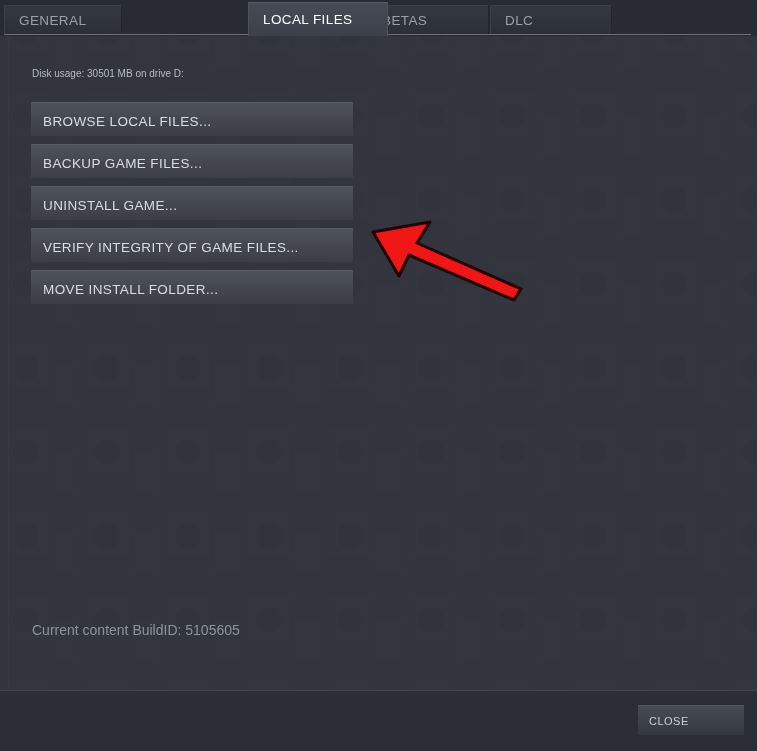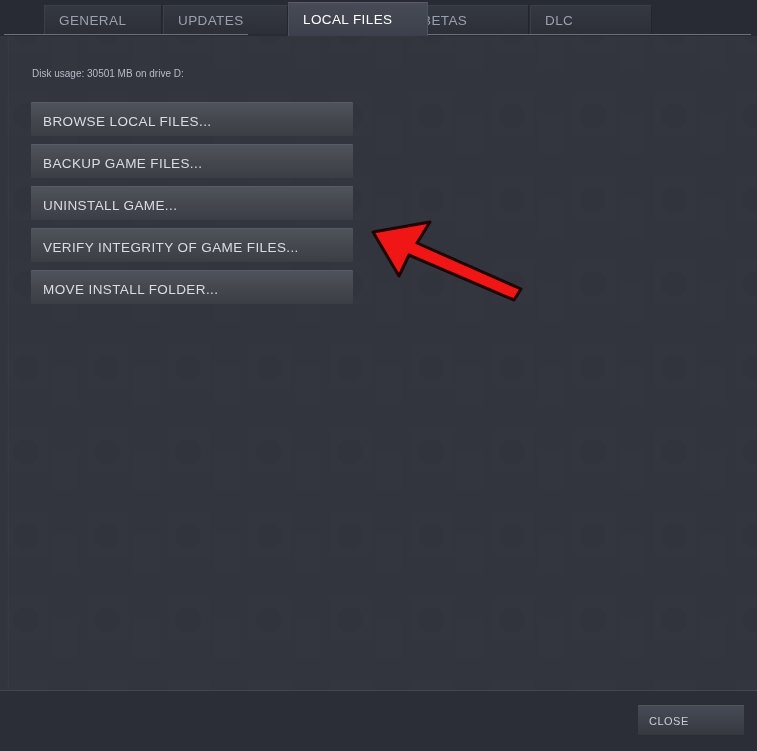--- a/index.html
+++ b/index.html
@@ -43,21 +43,20 @@
     font-size: 13.5px;
     letter-spacing: 0.4px;
     line-height: 29px;
     padding-left: 14px;
     box-sizing: border-box;
     border-top: 1px solid #3b3f49;
     border-left: 1px solid #3b3f49;
     border-right: 1px solid #22252c;
     white-space: nowrap;
     overflow: hidden;
-    margin-left: 40px;
   }
   .tab.active {
     top: 2px;
     height: 34px;
     line-height: 33px;
     background: linear-gradient(to bottom, #474b55 0%, #3c404a 100%);
     color: #ffffff;
     border-top: 1px solid #585d69;
     border-left: 1px solid #4e525c;
     border-right: 1px solid #4e525c;
@@ -180,23 +179,20 @@
         <rect x="18" y="20" width="17" height="11" fill="#000000" opacity="0.035"></rect>
       </pattern>
     </defs>
     <rect x="0" y="0" width="757" height="692" fill="url(#wm)"></rect>
   </svg>
 
   <div id="tabstrip">
     <div class="tab" style="left:4px;width:118px;">
       <span>GENERAL</span>
     </div>
-    <div class="tab" style="left:123px;width:125px;">
-      <span>UPDATES</span>
-    </div>
     <div class="tab active" style="left:248px;width:140px;">
       <span>LOCAL FILES</span>
     </div>
     <div class="tab" style="left:367px;width:122px;">
       <span>BETAS</span>
     </div>
     <div class="tab" style="left:490px;width:122px;">
       <span>DLC</span>
     </div>
     <div id="tabline-left"></div>
@@ -219,20 +215,21 @@
         <span>UNINSTALL GAME...</span>
       </button>
       <button class="file-button">
         <span>VERIFY INTEGRITY OF GAME FILES...</span>
       </button>
       <button class="file-button">
         <span>MOVE INSTALL FOLDER...</span>
       </button>
     </div>
 
+    <div id="build-id">Current content BuildID: 5105605</div>
   </div>
 
   <div id="footer-rule"></div>
   <div id="footer"></div>
   <button id="close-button">
     <span>CLOSE</span>
   </button>
 
   <svg id="arrow-overlay" viewBox="0 0 757 751" aria-hidden="true">
     <g>

